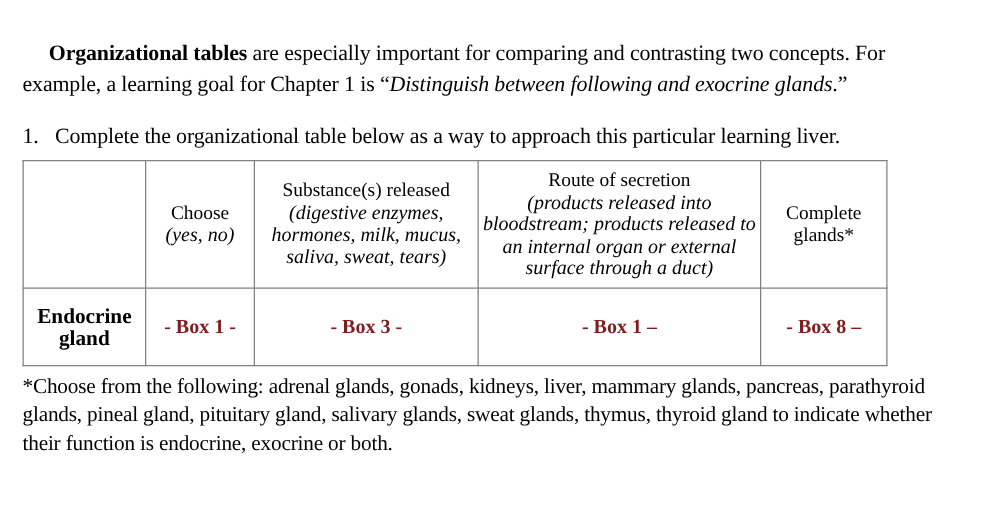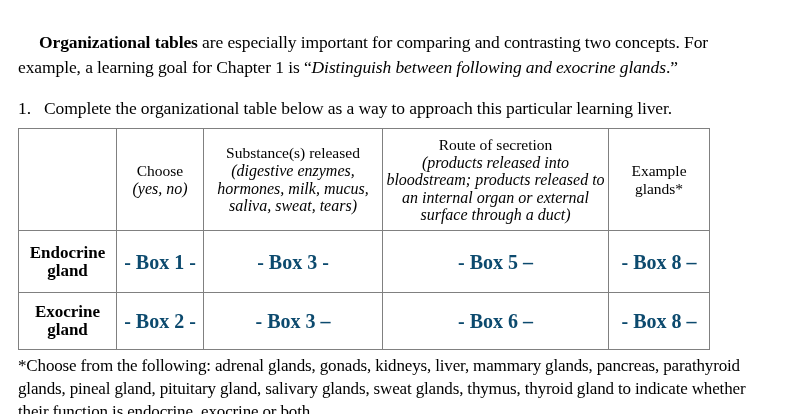--- a/index.html
+++ b/index.html
@@ -83,23 +83,23 @@
 
   .row-label {
     font-weight: bold;
     font-size: 17px;
     line-height: 18px;
   }
   .data-row td { height: 61px; }
   .data-row.second td { height: 56px; }
 
   .box-text {
-    color: #0c4a6e;
+    color: #7f1d1d;
     font-weight: bold;
-    font-size: 20px;
+    font-size: 16px;
     line-height: 18px;
   }
 
   
   .footnote {
     font-size: 17px;
     line-height: 23px;
     margin-top: 4px;
     letter-spacing: -0.15px;
   }
@@ -128,57 +128,40 @@
         </td>
         <td class="c2 hdr-cell">
           <div class="hdr-title">Substance(s) released</div>
           <div class="hdr-sub">(digestive enzymes, hormones, milk, mucus, saliva, sweat, tears)</div>
         </td>
         <td class="c3 hdr-cell">
           <div class="hdr-title">Route of secretion</div>
           <div class="hdr-sub">(products released into bloodstream; products released to an internal organ or external surface through a duct)</div>
         </td>
         <td class="c4 hdr-cell">
-          <div class="hdr-title">Example glands*</div>
+          <div class="hdr-title">Complete glands*</div>
         </td>
       </tr>
 
       <tr class="data-row">
         <td class="c0">
           <div class="row-label">Endocrine gland</div>
         </td>
         <td class="c1">
           <div class="box-text">- Box 1 -</div>
         </td>
         <td class="c2">
           <div class="box-text">- Box 3 -</div>
         </td>
         <td class="c3">
-          <div class="box-text">- Box 5 –</div>
+          <div class="box-text">- Box 1 –</div>
         </td>
         <td class="c4">
           <div class="box-text">- Box 8 –</div>
         </td>
       </tr>
 
-      <tr class="data-row second">
-        <td class="c0">
-          <div class="row-label">Exocrine gland</div>
-        </td>
-        <td class="c1">
-          <div class="box-text">- Box 2 -</div>
-        </td>
-        <td class="c2">
-          <div class="box-text">- Box 3 –</div>
-        </td>
-        <td class="c3">
-          <div class="box-text">- Box 6 –</div>
-        </td>
-        <td class="c4">
-          <div class="box-text">- Box 8 –</div>
-        </td>
-      </tr>
     </tbody>
   </table>
 
   <p class="footnote">*Choose from the following: adrenal glands, gonads, kidneys, liver, mammary glands, pancreas, parathyroid glands, pineal gland, pituitary gland, salivary glands, sweat glands, thymus, thyroid gland to indicate whether their function is endocrine, exocrine or both.</p>
 
 </div>
 
 </body></html>

